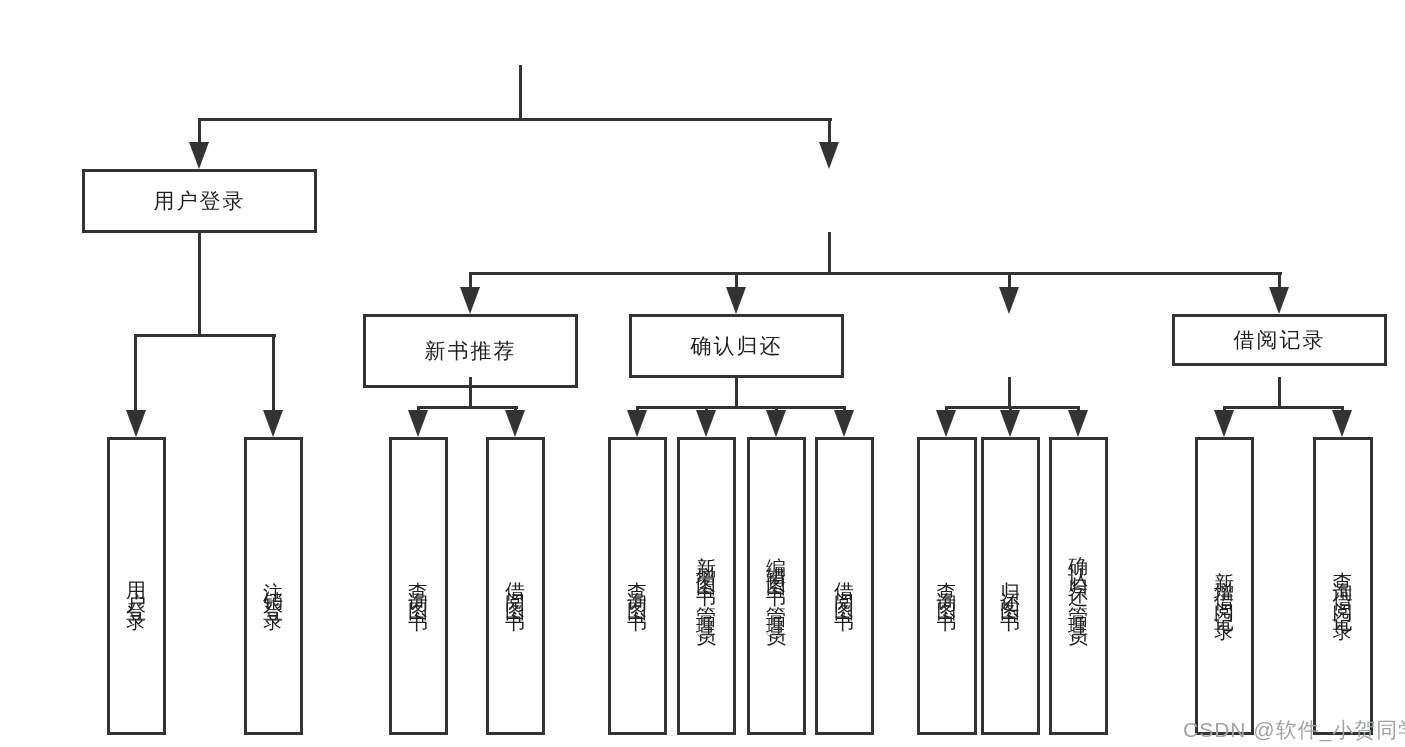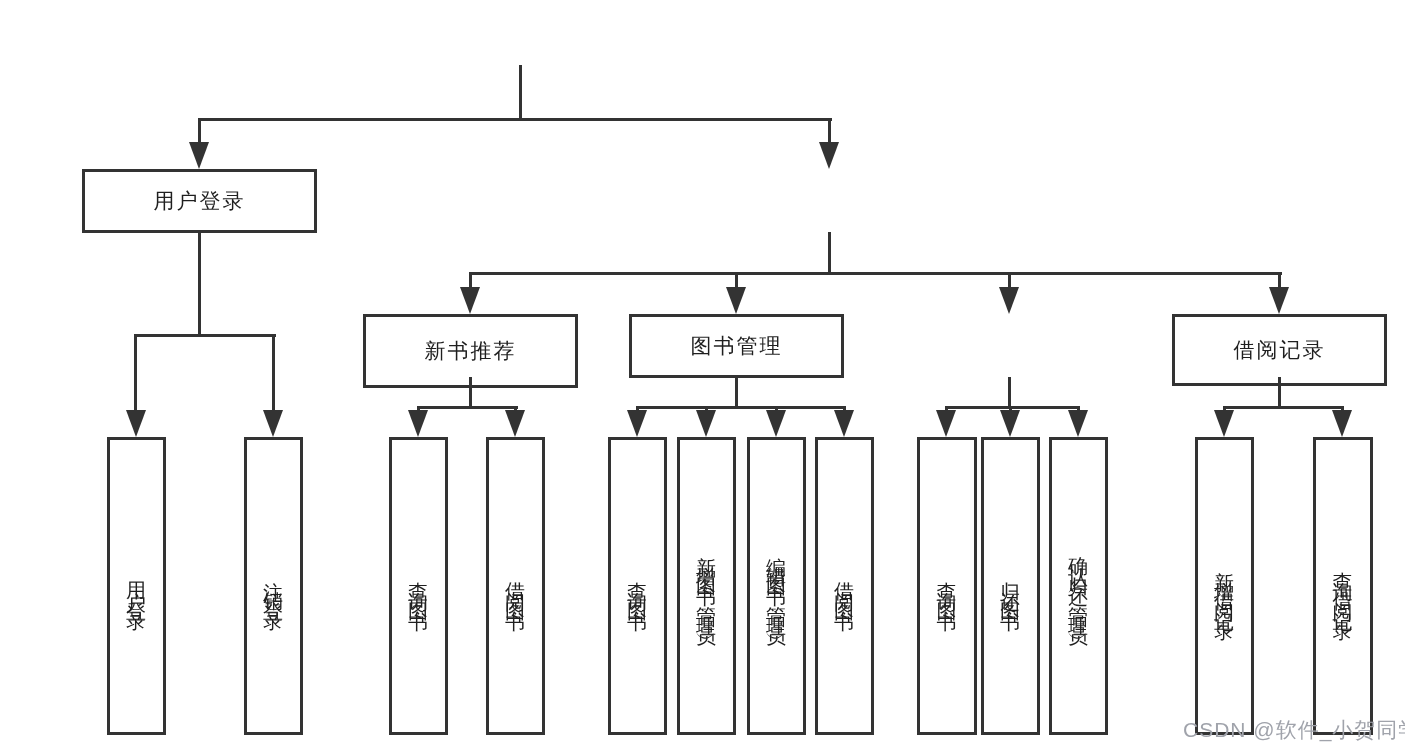--- a/index.html
+++ b/index.html
@@ -63,23 +63,23 @@
   <div class="arrow" style="left:726px;top:287px"></div>
   <div class="vline" style="left:1008px;top:272px;height:18px"></div>
   <div class="arrow" style="left:999px;top:287px"></div>
   <div class="vline" style="left:1278px;top:272px;height:18px"></div>
   <div class="arrow" style="left:1269px;top:287px"></div>
 
   <div class="box" style="left:363px;top:314px;width:215px;height:74px">
     <span>新书推荐</span>
   </div>
   <div class="box" style="left:629px;top:314px;width:215px;height:64px">
-    <span>图书管理</span>
+    <span>确认归还</span>
   </div>
-  <div class="box" style="left:1172px;top:314px;width:215px;height:72px">
+  <div class="box" style="left:1172px;top:314px;width:215px;height:52px">
     <span>借阅记录</span>
   </div>
 
   <div class="vline" style="left:469px;top:377px;height:32px"></div>
   <div class="hline" style="left:417px;top:406px;width:101px"></div>
   <div class="vline" style="left:417px;top:406px;height:10px"></div>
   <div class="arrow" style="left:408px;top:410px"></div>
   <div class="vline" style="left:514px;top:406px;height:10px"></div>
   <div class="arrow" style="left:505px;top:410px"></div>
 

